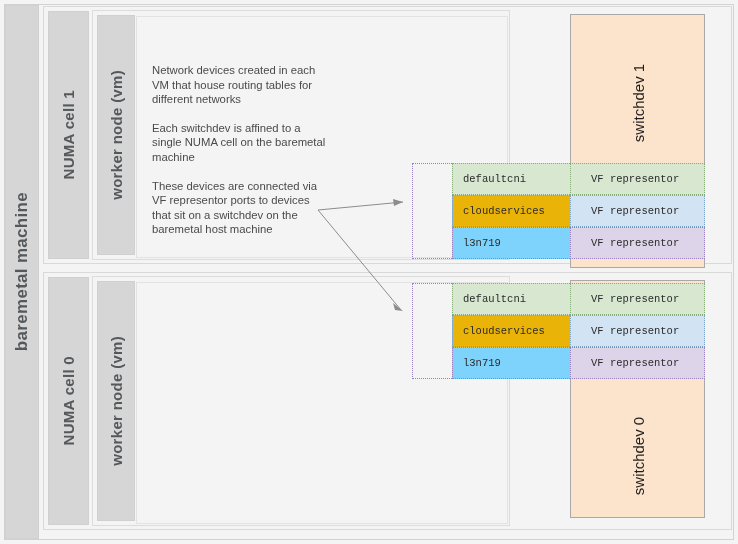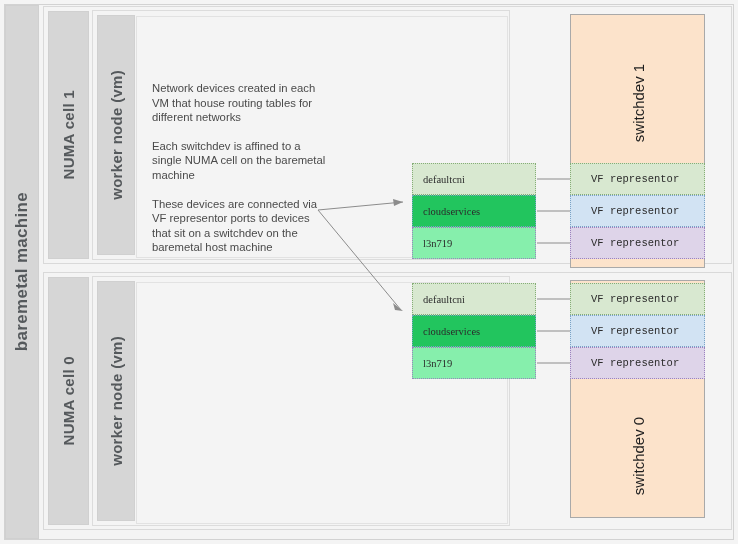--- a/index.html
+++ b/index.html
@@ -73,28 +73,29 @@
   .devstack {
     position: absolute;
     box-sizing: border-box;
     border: 1px dotted #9b7fc4;
   }
   .devrow {
     position: absolute;
     box-sizing: border-box;
     display: flex;
     align-items: center;
-    font-family: Liberation Serif, serif;
+    font-family: Liberation Mono, monospace;
     font-size: 10.5px;
     color: #2b2b2b;
     padding-left: 10px;
+    margin-left: 40px;
   }
   .devrow.green  { background: #d8e8d0; border: 1px dotted #86ad77; }
-  .devrow.blue   { background: #22c55e; border: 1px dotted #7aa3c6; }
-  .devrow.purple { background: #86efac; border: 1px dotted #9b82bf; }
+  .devrow.blue   { background: #eab308; border: 1px dotted #7aa3c6; }
+  .devrow.purple { background: #7dd3fc; border: 1px dotted #9b82bf; }
 
   
   .switchdev {
     position: absolute;
     box-sizing: border-box;
     background: #fce3cb;
     border: 1px solid #a9a9a9;
   }
   .switchdev > span {
     position: absolute;
@@ -145,21 +146,21 @@
   <div class="vbar mid" style="left:48px; top:11px; width:41px; height:248px;">
     <span>NUMA cell 1</span>
   </div>
 
   <div class="frame-white" style="left:92px; top:10px; width:418px; height:250px;"></div>
   <div class="vbar node" style="left:97px; top:15px; width:38px; height:240px;">
     <span>worker node (vm)</span>
   </div>
   <div class="frame-white" style="left:136px; top:16px; width:372px; height:242px; border-color:#e2e2e2;"></div>
 
-  <div class="desc" style="left:152px; top:63px; width:175px;margin-top:18px;">
+  <div class="desc" style="left:152px; top:63px; width:175px;">
     <p>Network devices created in each VM that house routing tables for different networks</p>
     <p>Each switchdev is affined to a single NUMA cell on the baremetal machine</p>
     <p>These devices are connected via VF representor ports to devices that sit on a switchdev on the baremetal host machine</p>
   </div>
 
   <div class="frame-inner" style="left:43px; top:272px; width:689px; height:258px;"></div>
   <div class="vbar mid" style="left:48px; top:277px; width:41px; height:248px;">
     <span>NUMA cell 0</span>
   </div>
 

